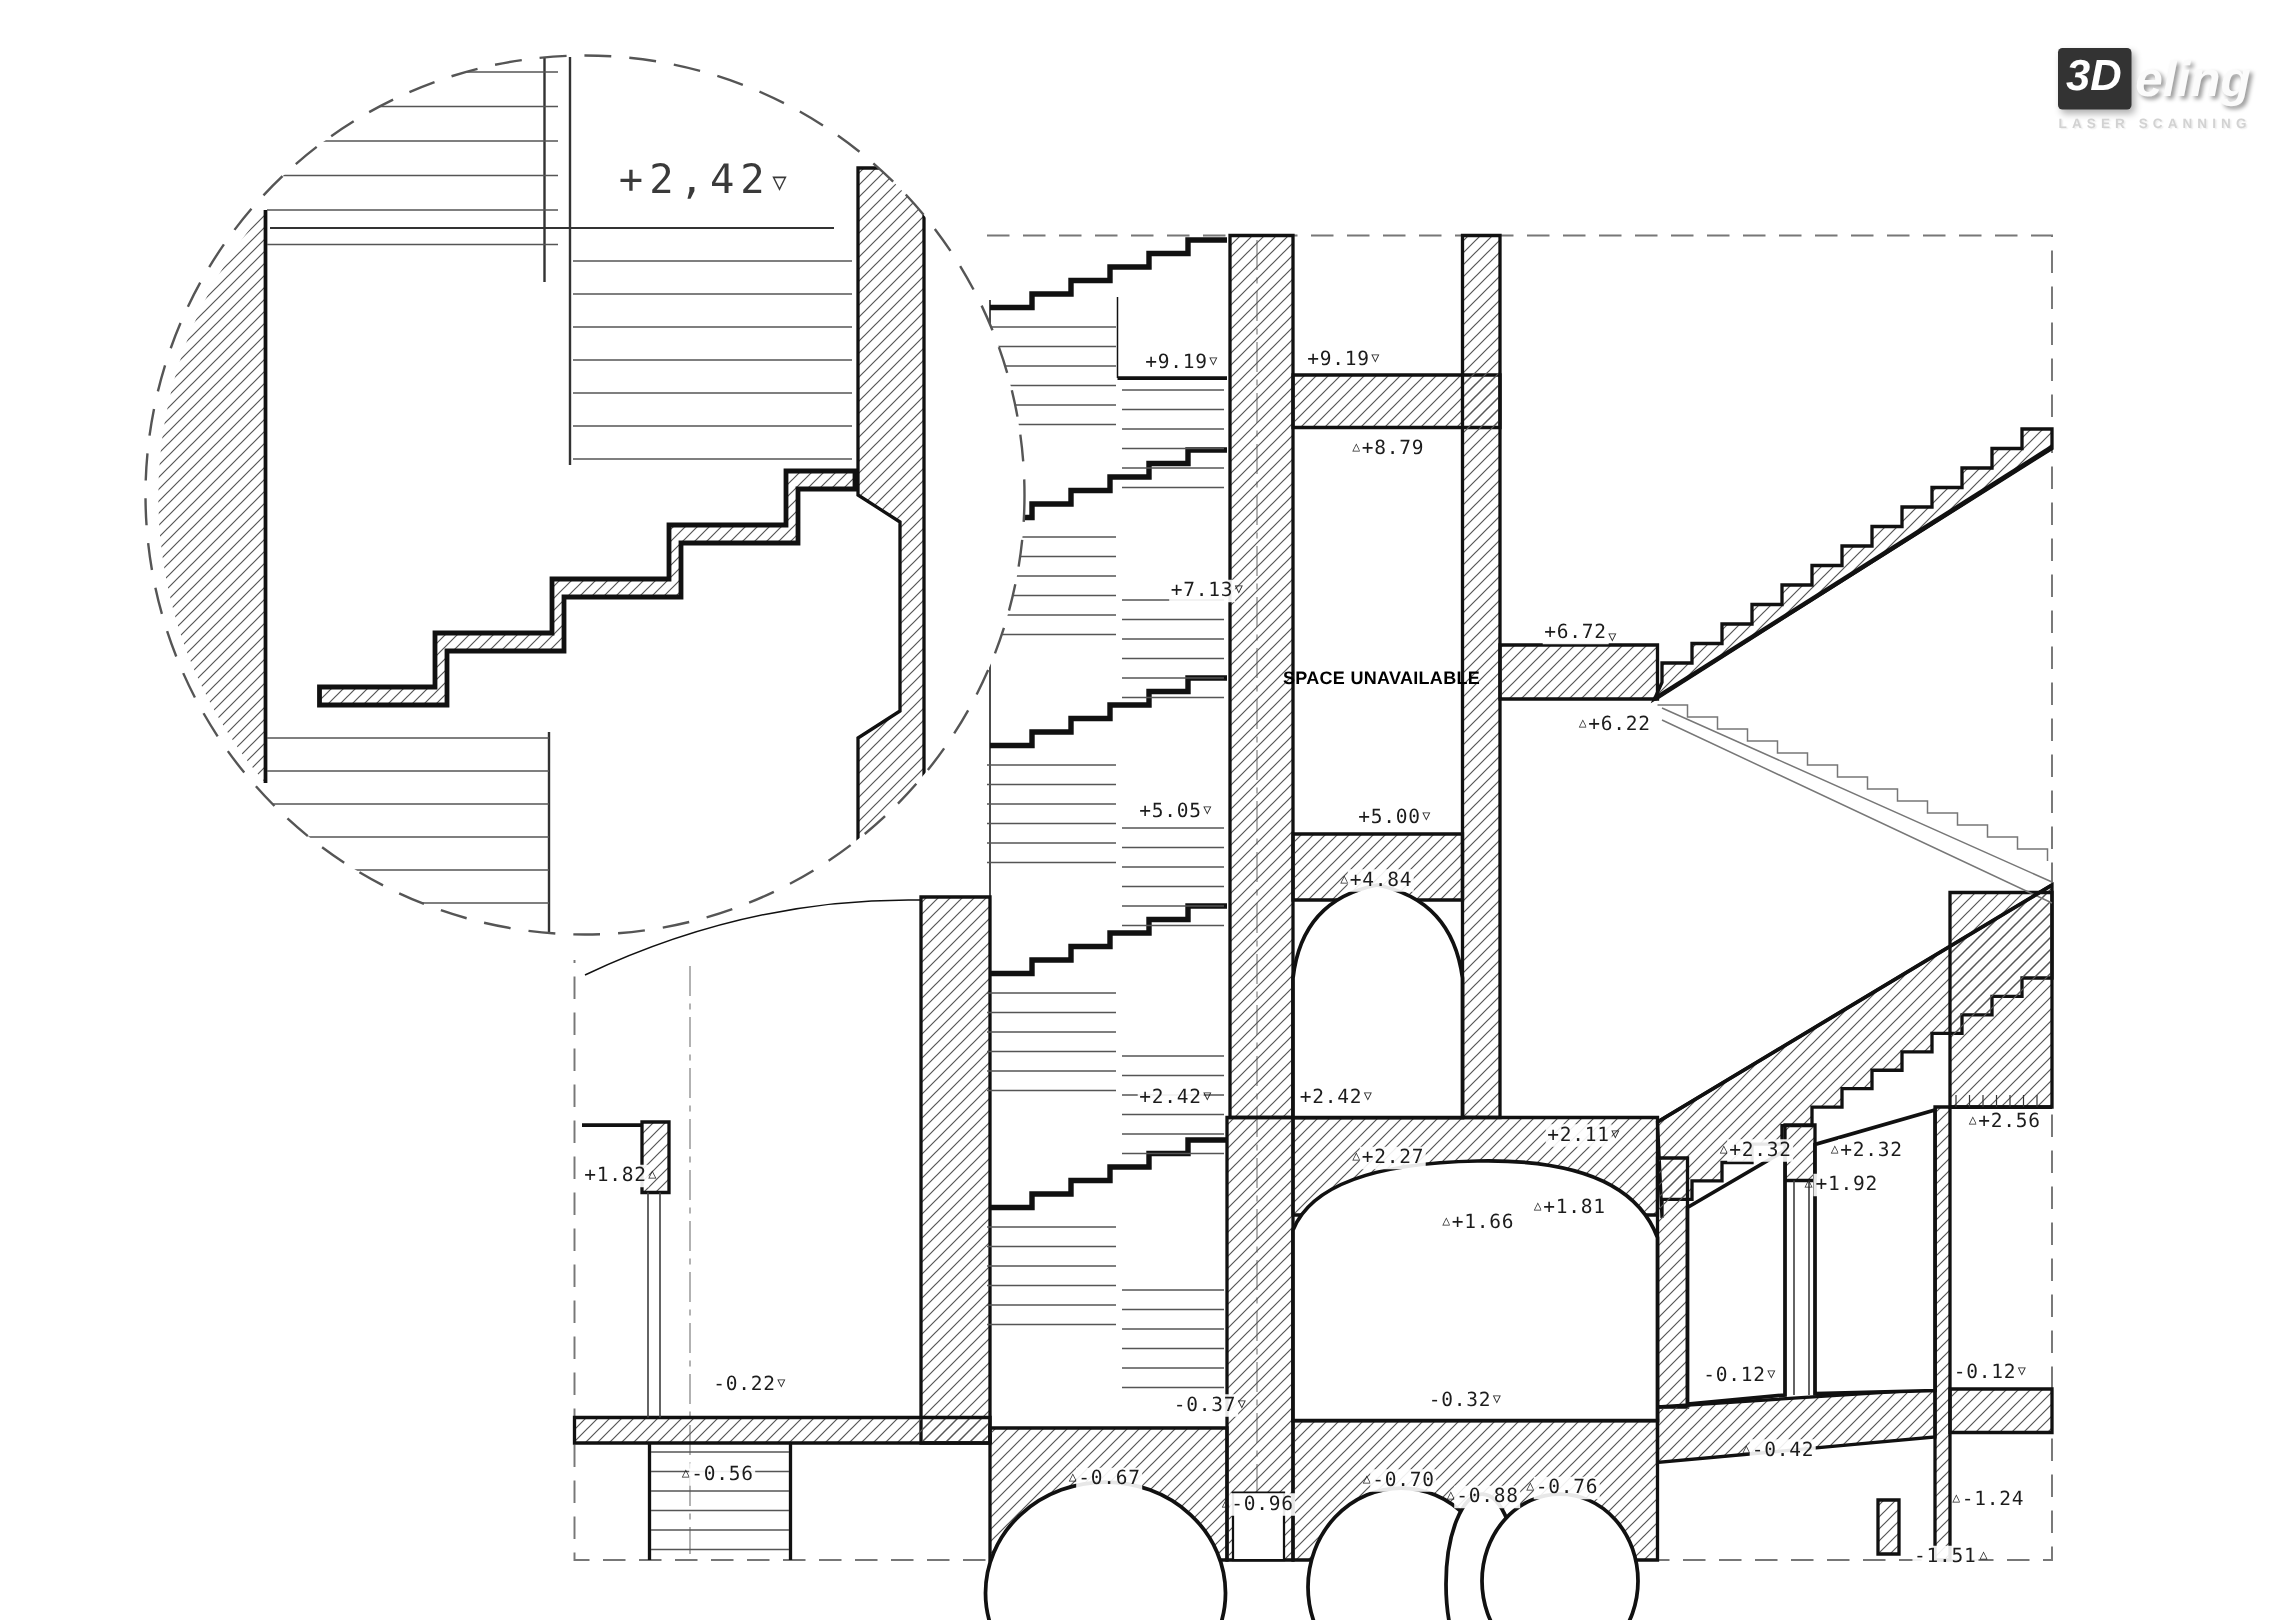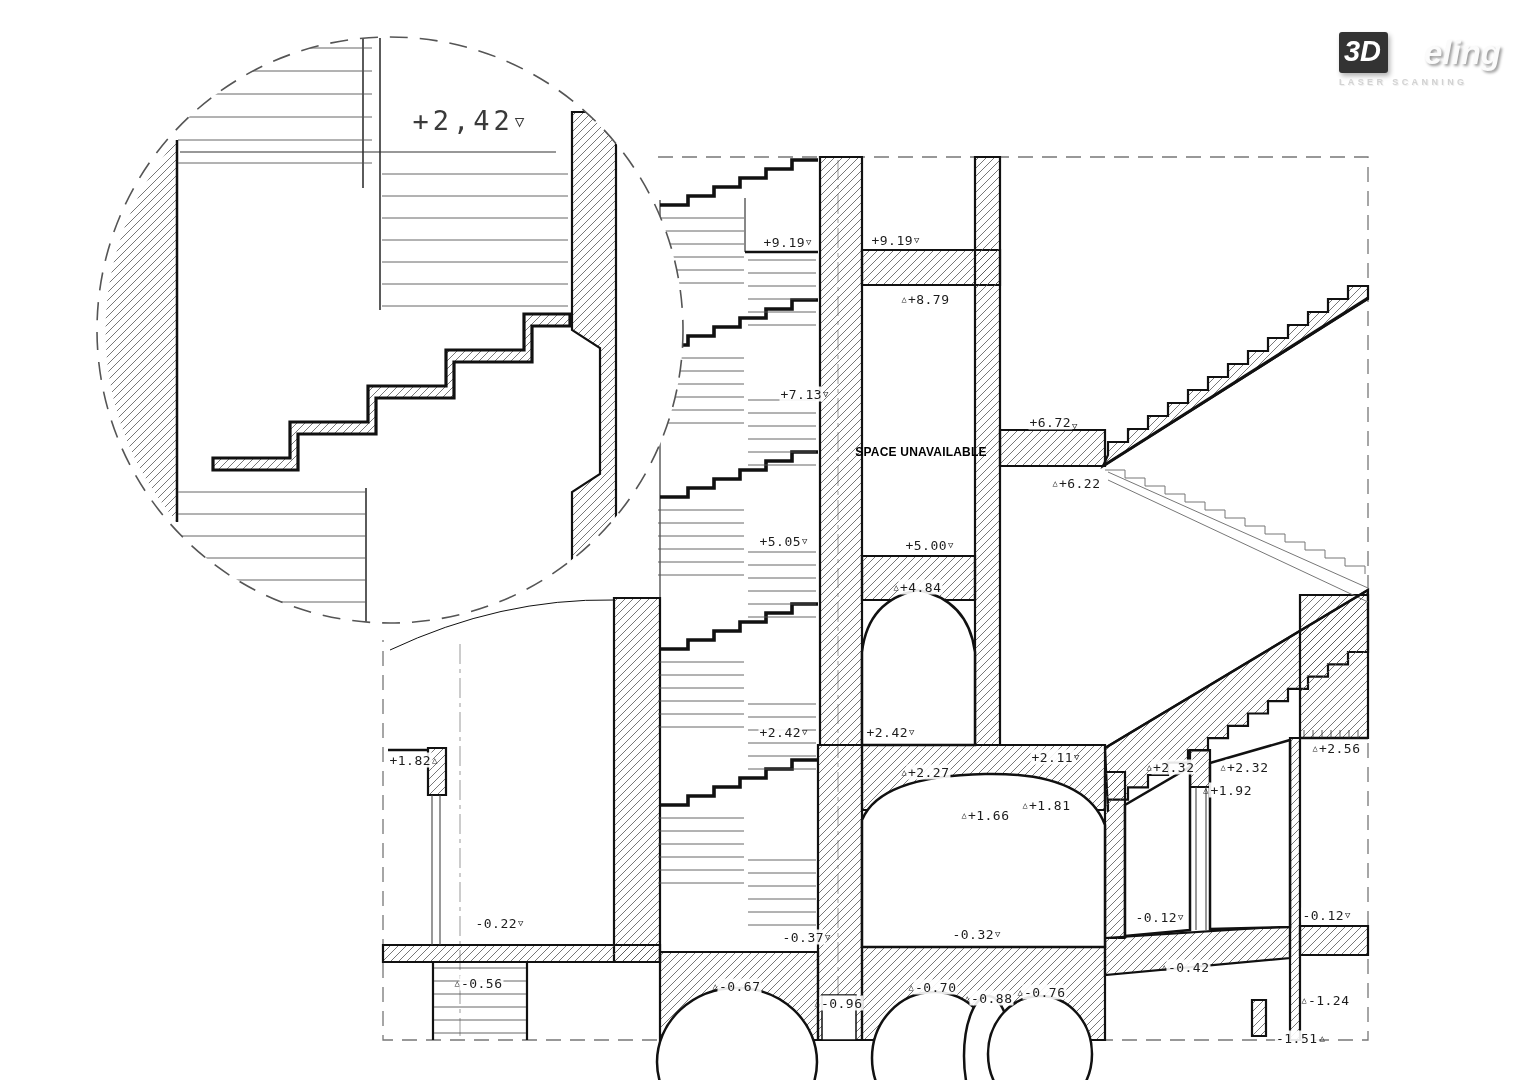--- a/index.html
+++ b/index.html
@@ -12,24 +12,24 @@
   .ann.row{flex-direction:row;gap:1px;}
   .ann .txt{font:13px "DejaVu Sans Mono",monospace;letter-spacing:.5px;white-space:nowrap;
             background:rgba(255,255,255,.9);padding:0 1px;}
   .ann .tri{font-size:9px;color:#1c1c1c;line-height:.9;}
   .ann.large .txt{font-size:27px;letter-spacing:4px;background:transparent;color:#3a3a3a;}
   .ann.large .tri{font-size:16px;margin-top:4px;color:#3a3a3a;}
   .space-label{position:absolute;transform:translate(-50%,-50%);z-index:5;
                font:bold 12px "Liberation Sans",sans-serif;letter-spacing:.2px;color:#000000;}
   
   .logo{position:absolute;top:32px;right:26px;z-index:6;font-family:"Liberation Sans",sans-serif;}
-  .logo-row{display:flex;align-items:center;gap:20px;}
+  .logo-row{display:flex;align-items:center;}
   .logo-3d{background:#333;color:#fff;font-style:italic;font-weight:bold;font-size:29px;
            padding:3px 7px 5px 5px;border-radius:3px;box-shadow:2px 3px 5px rgba(0,0,0,.3);}
-  .logo-eling{color:#fbfbfb;font-style:italic;font-weight:bold;font-size:33px;margin-left:16px;
+  .logo-eling{color:#fbfbfb;font-style:italic;font-weight:bold;font-size:33px;margin-left:2px;
               text-shadow:2px 2px 3px #9a9a9a;}
   .logo-sub{color:#d2d2d2;font-weight:bold;font-size:9px;letter-spacing:3.4px;margin-top:4px;
             text-shadow:1px 1px 1px #ececec;white-space:nowrap;}
 </style>
 </head>
 <body>
 
 <div id="stage">
 
   <svg id="plan" width="1527" height="1080" viewBox="0 0 1527 1080">
@@ -302,21 +302,21 @@
         <span class="txt">+1.92</span>
       </div>
       <div class="ann" style="left: 1047px; top: 805px;">
         <span class="tri">△</span>
         <span class="txt">+1.81</span>
       </div>
       <div class="ann" style="left: 986px; top: 815px;">
         <span class="tri">△</span>
         <span class="txt">+1.66</span>
       </div>
-      <div class="ann" style="left: 413px; top: 760px;">
+      <div class="ann" style="left: 413px; top: 784px;">
         <span class="txt">+1.82</span>
         <span class="tri">△</span>
       </div>
       <div class="ann" style="left: 499px; top: 923px; justify-content: flex-end;">
         <span class="txt">-0.22</span>
         <span class="tri">▽</span>
       </div>
       <div class="ann" style="left: 479px; top: 983px;">
         <span class="tri">△</span>
         <span class="txt">-0.56</span>

